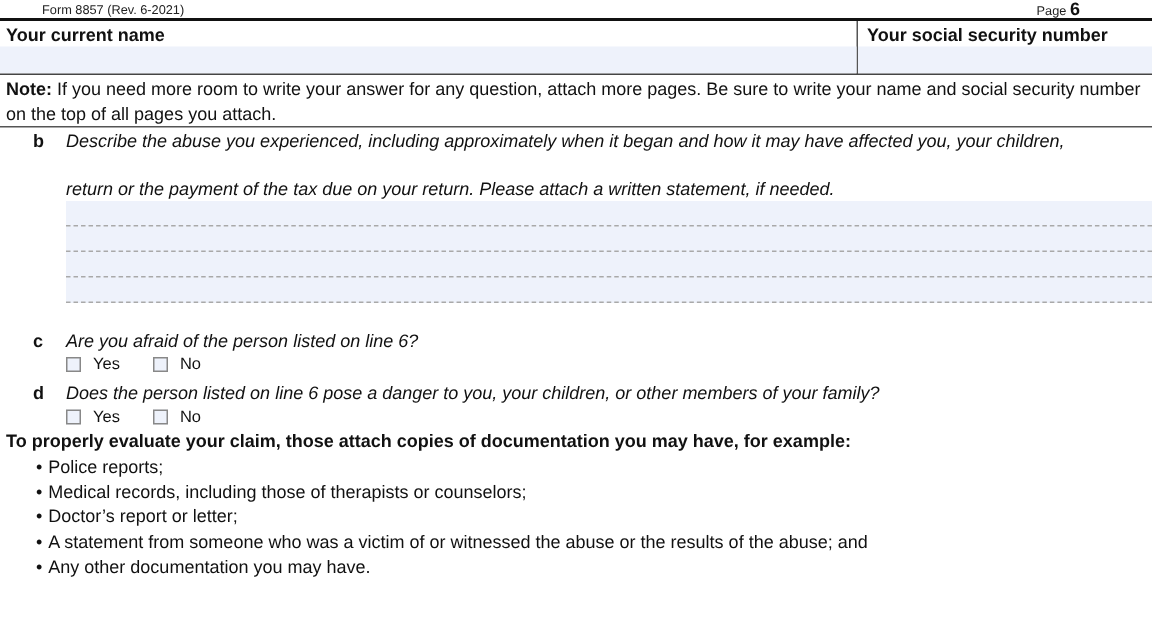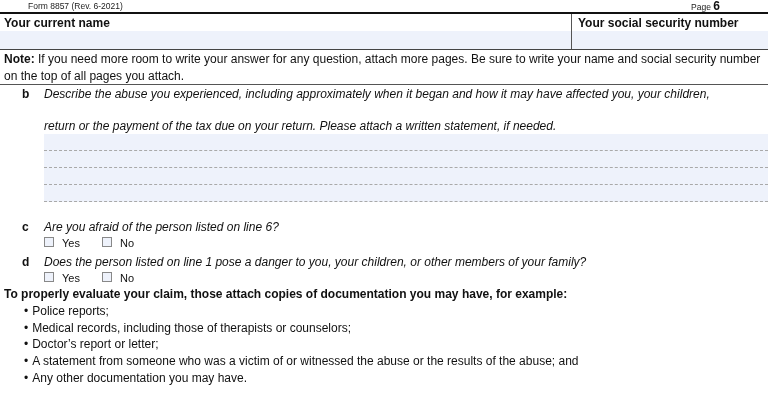--- a/index.html
+++ b/index.html
@@ -25,21 +25,21 @@
   .note b { font-weight: bold; }
   .rule-med { position: absolute; left: 0; top: 84px; width: 768px; height: 1px; background: #555; }
 
   .item { position: absolute; font-size: 12px; line-height: 16px; }
   .item-letter { position: absolute; font-weight: bold; font-size: 12px; }
   .item-text { position: absolute; font-style: italic; }
 
   .answer-area { position: absolute; left: 44px; top: 134px; width: 724px; height: 68px; background: #eef2fb; }
   .answer-line { position: absolute; left: 44px; width: 724px; height: 0; border-top: 1px dashed #a9a9a9; }
 
-  .checkbox-group { position: absolute; display: flex; font-size: 11px; }
+  .checkbox-group { position: absolute; display: flex; align-items: center; font-size: 11px; }
   .cb { width: 10px; height: 10px; border: 1px solid #888; background: #eef2fb; box-sizing: border-box; display: inline-block; margin-right: 8px; }
   .cb-label { margin-right: 22px; }
 
   .doc-heading { position: absolute; left: 4px; top: 287px; font-size: 12px; font-weight: bold; }
   .bullets { position: absolute; left: 24px; top: 303px; margin: 0; padding: 0; list-style: none; font-size: 12px; line-height: 16.7px; }
   .bullets li::before { content: "•"; margin-right: 4px; }
 </style>
 </head>
 <body>
 
@@ -78,21 +78,21 @@
 </div>
 <div class="checkbox-group" style="left:44px;top:237px;">
   <span class="cb"></span>
   <span class="cb-label">Yes</span>
   <span class="cb"></span>
   <span class="cb-label">No</span>
 </div>
 
 <div class="item" style="left:0;top:254px;width:768px;height:16px;">
   <span class="item-letter" style="left:22px;top:0;">d</span>
-  <span class="item-text" style="left:44px;top:0;">Does the person listed on line 1 pose a danger to you, your children, or other members of your family?</span>
+  <span class="item-text" style="left:44px;top:0;">Does the person listed on line 6 pose a danger to you, your children, or other members of your family?</span>
 </div>
 <div class="checkbox-group" style="left:44px;top:272px;">
   <span class="cb"></span>
   <span class="cb-label">Yes</span>
   <span class="cb"></span>
   <span class="cb-label">No</span>
 </div>
 
 <div class="doc-heading">To properly evaluate your claim, those attach copies of documentation you may have, for example:</div>
 <ul class="bullets">

